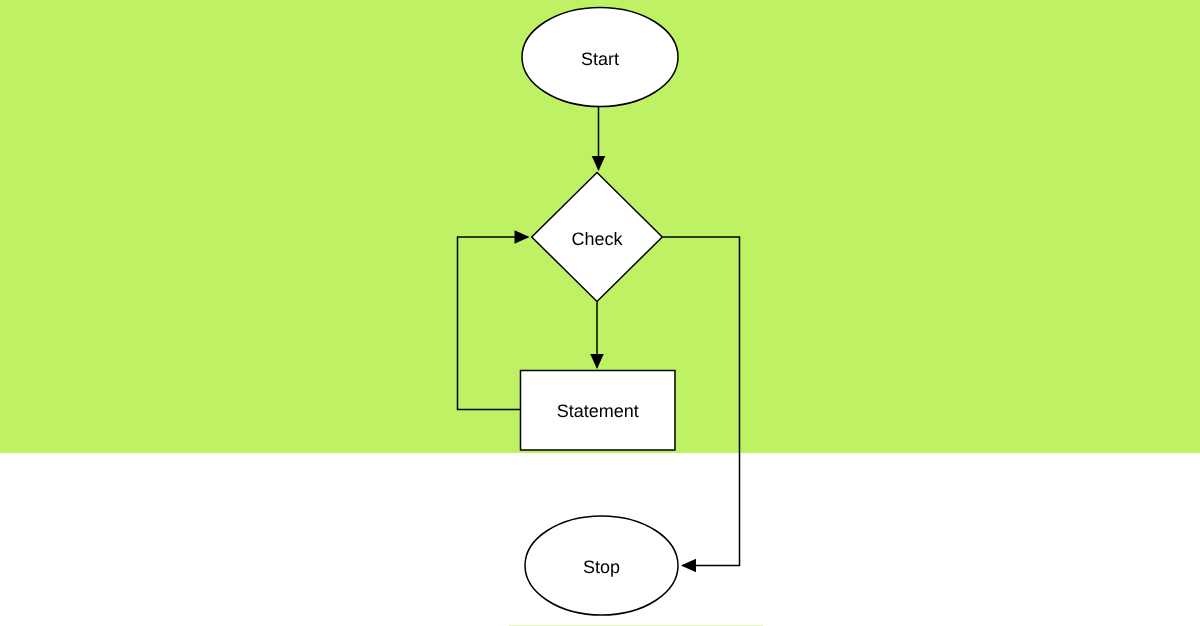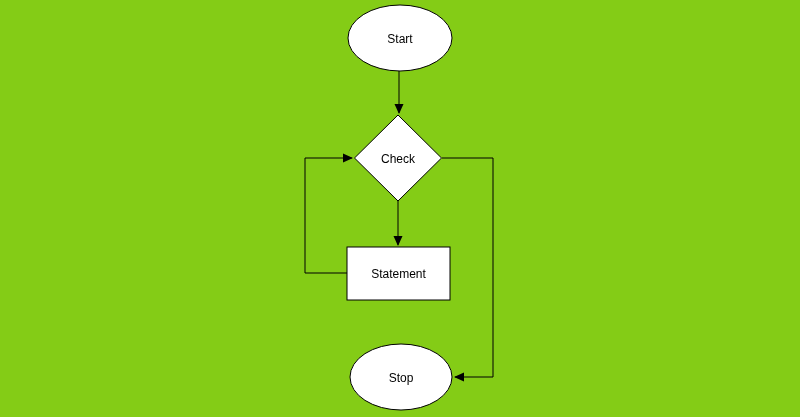--- a/index.html
+++ b/index.html
@@ -9,22 +9,22 @@
   body {
     width: 800px;
     height: 417px;
     background: #ffffff;
     font-family: "Liberation Sans", sans-serif;
     overflow: hidden;
   }
   .canvas {
     position: relative;
     width: 800px;
-    height: 417px;
-    background: #84cc16;
+    height: 302px;
+    background: #bef264;
   }
   svg {
     display: block;
   }
   .shape {
     fill: #ffffff;
     stroke: #000000;
     stroke-width: 1;
   }
   .edge {

